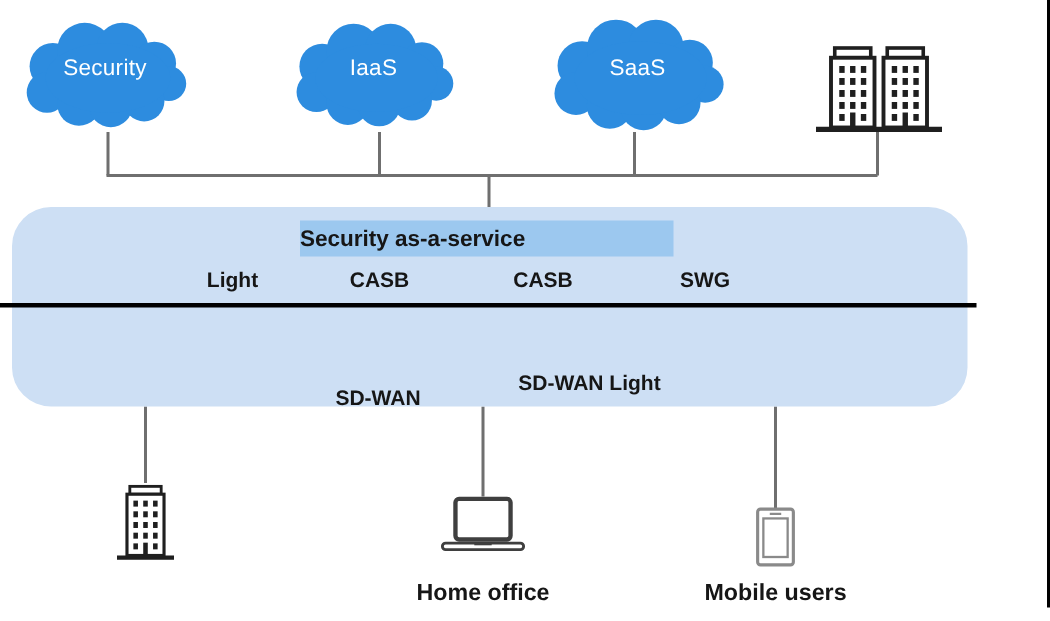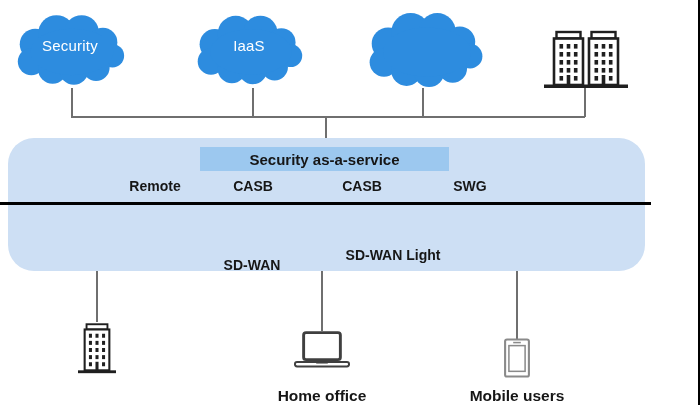--- a/index.html
+++ b/index.html
@@ -24,21 +24,21 @@
     display:flex;align-items:center;justify-content:center;
     color:var(--cloud-text);font-size:15px;letter-spacing:.2px;
   }
   
   .platform{
     position:absolute;left:8px;top:138px;width:637px;height:133px;
     background:var(--box-fill);border-radius:26px;
   }
   .svc-bar{
     position:absolute;left:200px;width:249px;height:24px;background:var(--bar-fill);
-    display:flex;align-items:center;justify-content:center;
+    display:flex;align-items:center;
     font-weight:bold;font-size:15px;color:var(--text-dark);
   }
   .divider{position:absolute;left:0;top:202px;width:651px;height:2.5px;background:var(--divider);}
   .svc-item{
     position:absolute;transform:translateX(-50%);
     font-weight:bold;font-size:14px;white-space:nowrap;color:var(--text-dark);
   }
   
   .node-label{
     position:absolute;transform:translateX(-50%);
@@ -113,20 +113,21 @@
         <circle cx="72" cy="22" r="18"></circle>
           <circle cx="94" cy="32" r="15"></circle>
         <circle cx="104" cy="46" r="12"></circle>
           <circle cx="20" cy="52" r="14"></circle>
         <circle cx="42" cy="60" r="15"></circle>
           <circle cx="64" cy="61" r="15"></circle>
         <circle cx="87" cy="58" r="14"></circle>
           <ellipse cx="62" cy="42" rx="43" ry="24"></ellipse>
       </g>
     </svg>
+    <div class="cloud-label">SaaS</div>
   </div>
 
   <div class="icon-wrap" style="left:544px;top:26px;width:84px;height:64px;">
     <svg viewBox="0 0 84 64">
       <rect x="0" y="58.5" width="84" height="3.5" class="fill-dark"></rect>
       <rect x="12.5" y="6" width="24" height="6.5" fill="#fff" class="stroke-dark" stroke-width="2.4"></rect>
       <rect x="47.5" y="6" width="24" height="6.5" fill="#fff" class="stroke-dark" stroke-width="2.4"></rect>
       <rect x="10" y="12.5" width="29" height="46.5" fill="#fff" class="stroke-dark" stroke-width="2.6"></rect>
       <rect x="45" y="12.5" width="29" height="46.5" fill="#fff" class="stroke-dark" stroke-width="2.6"></rect>
       <g class="fill-dark">
@@ -162,21 +163,21 @@
         <rect x="57.7" y="49" width="3.6" height="9.5"></rect>
       </g>
     </svg>
   </div>
 
   <div class="platform"></div>
 
   <div class="svc-bar" style="top:147px;">
     <span>Security as-a-service</span>
   </div>
-  <div class="svc-item" style="left:155px;top:178px;">Remote</div>
+  <div class="svc-item" style="left:155px;top:178px;">Light</div>
   <div class="svc-item" style="left:253px;top:178px;">CASB</div>
   <div class="svc-item" style="left:362px;top:178px;">CASB</div>
   <div class="svc-item" style="left:470px;top:178px;">SWG</div>
 
   <div class="divider"></div>
 
   <div class="svc-item" style="left:252px;top:257px;">SD-WAN</div>
   <div class="svc-item" style="left:393px;top:247px;">SD-WAN Light</div>
 
   <div class="icon-wrap" style="left:78px;top:321px;width:38px;height:54px;">

